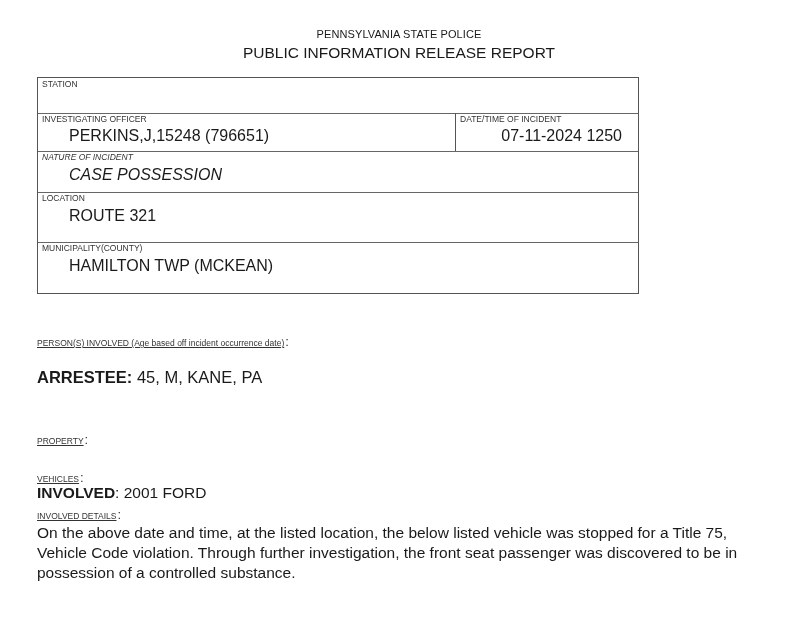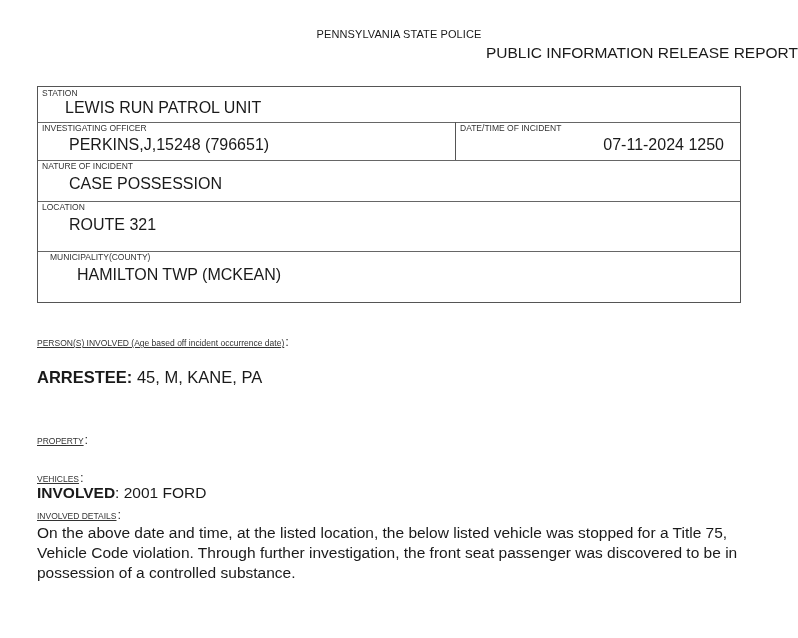--- a/index.html
+++ b/index.html
@@ -1,22 +1,22 @@
 <!DOCTYPE html>
 <html><head>
   <meta charset="utf-8">
   <style>
     html, body { margin: 0; padding: 0; background: #ffffff; }
     body { width: 798px; height: 638px; position: relative; overflow: hidden;
            font-family: "Liberation Sans", sans-serif; color: #1a1a1a; }
     .hdr1 { position: absolute; left: 0; width: 798px; top: 28px; text-align: center;
             font-size: 11px; letter-spacing: 0.1px; }
-    .hdr2 { position: absolute; left: 0; width: 798px; top: 44px; text-align: right;
+    .hdr2 { position: absolute; left: 0; width: 798px; top: 44px; text-align: center;
             font-size: 15.5px; }
-    .form { position: absolute; left: 37px; top: 86px; width: 704px; height: 217px;
+    .form { position: absolute; left: 37px; top: 77px; width: 602px; height: 217px;
             border: 1px solid #555; box-sizing: border-box; }
     .row { position: absolute; left: 0; right: 0; border-bottom: 1px solid #666; }
     .row.last { border-bottom: none; }
     .cell { position: absolute; top: 0; bottom: 0; }
     .cell.div { border-left: 1px solid #555; }
     .lbl { position: absolute; left: 4px; top: 1px; font-size: 8.5px; color: #333; text-transform: uppercase; }
     .val { position: absolute; font-size: 16px; }
     .sect-lbl { position: absolute; left: 37px; font-size: 8.5px; color: #333; text-decoration: underline; }
     .colon { font-size: 13px; text-decoration: none; display: inline-block; margin-left: 1px; }
     .big { position: absolute; left: 37px; font-size: 16.5px; }
@@ -27,46 +27,45 @@
 <body>
 
 <div class="hdr1">PENNSYLVANIA STATE POLICE</div>
 <div class="hdr2">PUBLIC INFORMATION RELEASE REPORT</div>
 
 <div class="form">
 
   <div class="row" style="top:0; height:35px;">
     <div class="cell" style="left:0; width:509px;">
       <span class="lbl">STATION</span>
-      <span class="val" style="left:27px; top:12px;">LEWIS RUN PATROL UNIT</span>
     </div>
   </div>
 
   <div class="row" style="top:35px; height:38px;">
     <div class="cell" style="left:0; width:417px;">
       <span class="lbl">INVESTIGATING OFFICER</span>
       <span class="val" style="left:31px; top:14px;">PERKINS,J,15248 (796651)</span>
     </div>
     <div class="cell div" style="left:417px; right:0;">
       <span class="lbl">DATE/TIME OF INCIDENT</span>
       <span class="val" style="right:16px; top:14px;">07-11-2024 1250</span>
     </div>
   </div>
 
-  <div class="row" style="top:73px; height:41px;">
+  <div class="row" style="top:73px; height:41px;font-style:italic;">
     <span class="lbl">NATURE OF INCIDENT</span>
     <span class="val" style="left:31px; top:15px;">CASE POSSESSION</span>
   </div>
 
   <div class="row" style="top:114px; height:50px;">
     <span class="lbl">LOCATION</span>
     <span class="val" style="left:31px; top:15px;">ROUTE 321</span>
   </div>
 
-  <div class="row last" style="top:164px; height:52px;margin-left:8px;">
+  <div class="row last" style="top:164px; height:52px;">
     <span class="lbl">MUNICIPALITY(COUNTY)</span>
     <span class="val" style="left:31px; top:15px;">HAMILTON TWP (MCKEAN)</span>
   </div>
 </div>
 
 <div class="sect-lbl" style="top:334px;">
   <span>PERSON(S) INVOLVED (Age based off incident occurrence date)</span><span class="colon">:</span>
 </div>
 <div class="big" style="top:368px;">
   <b>ARRESTEE:</b><span> 45, M, KANE, PA</span>

